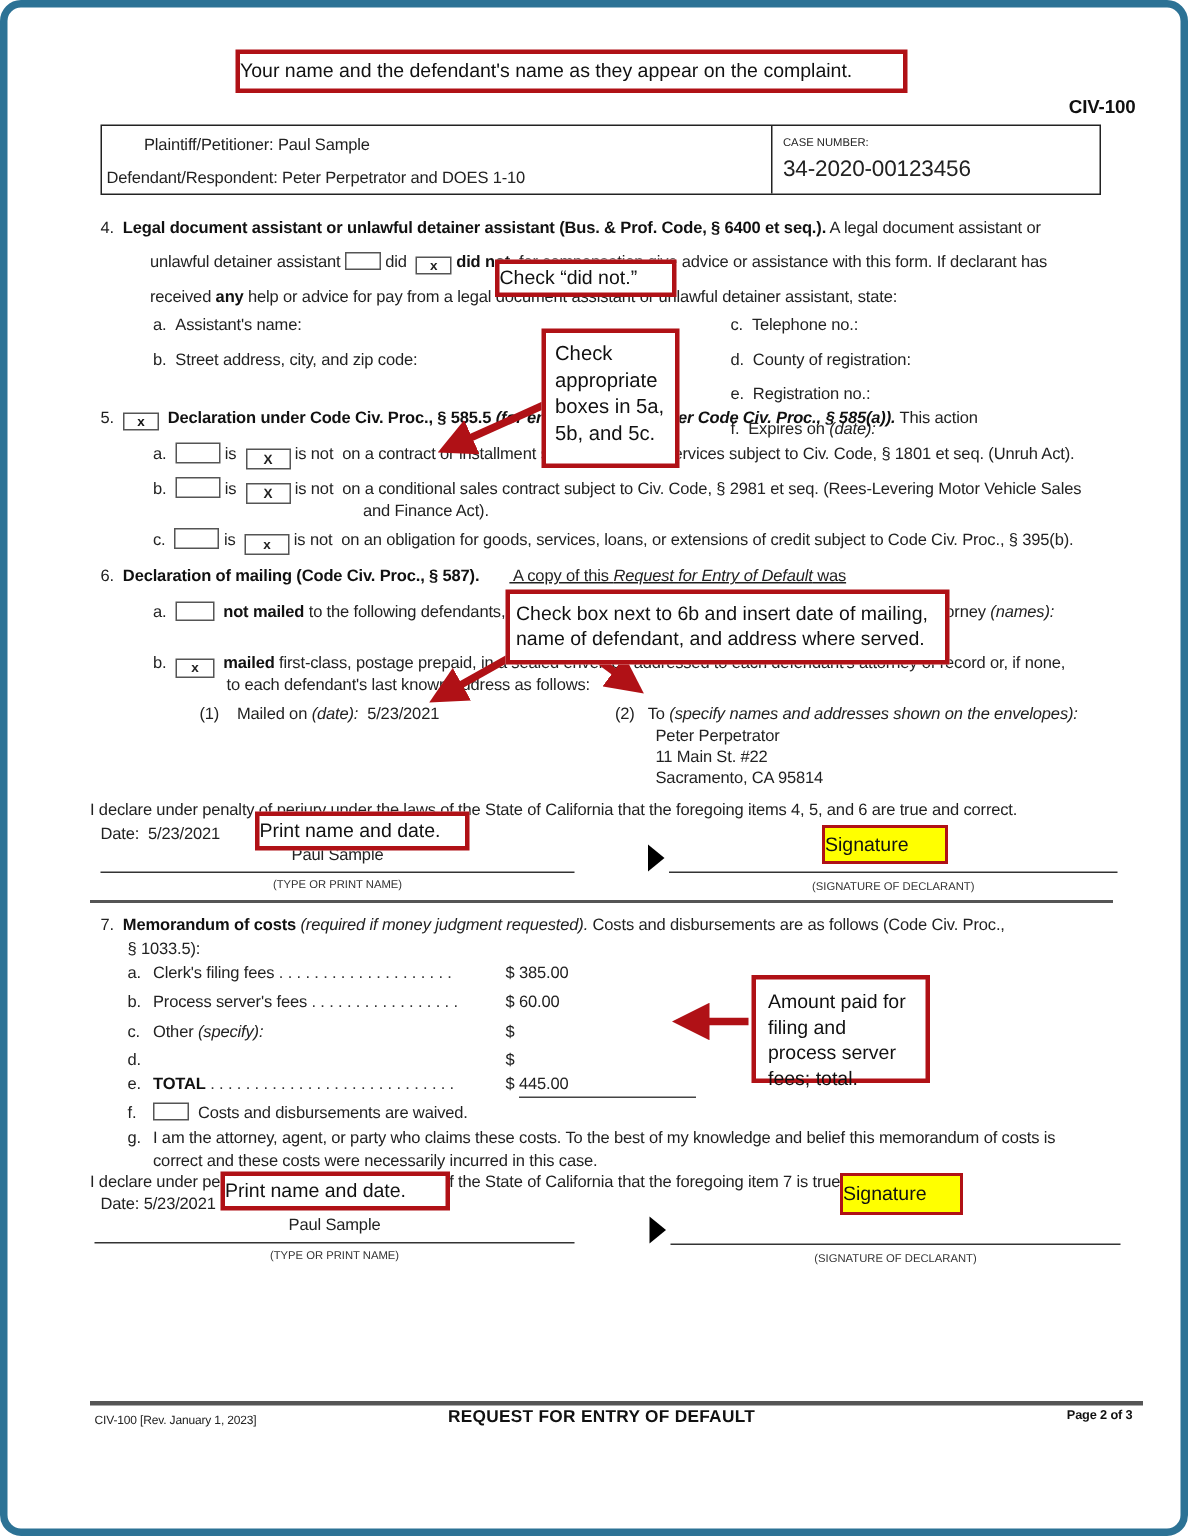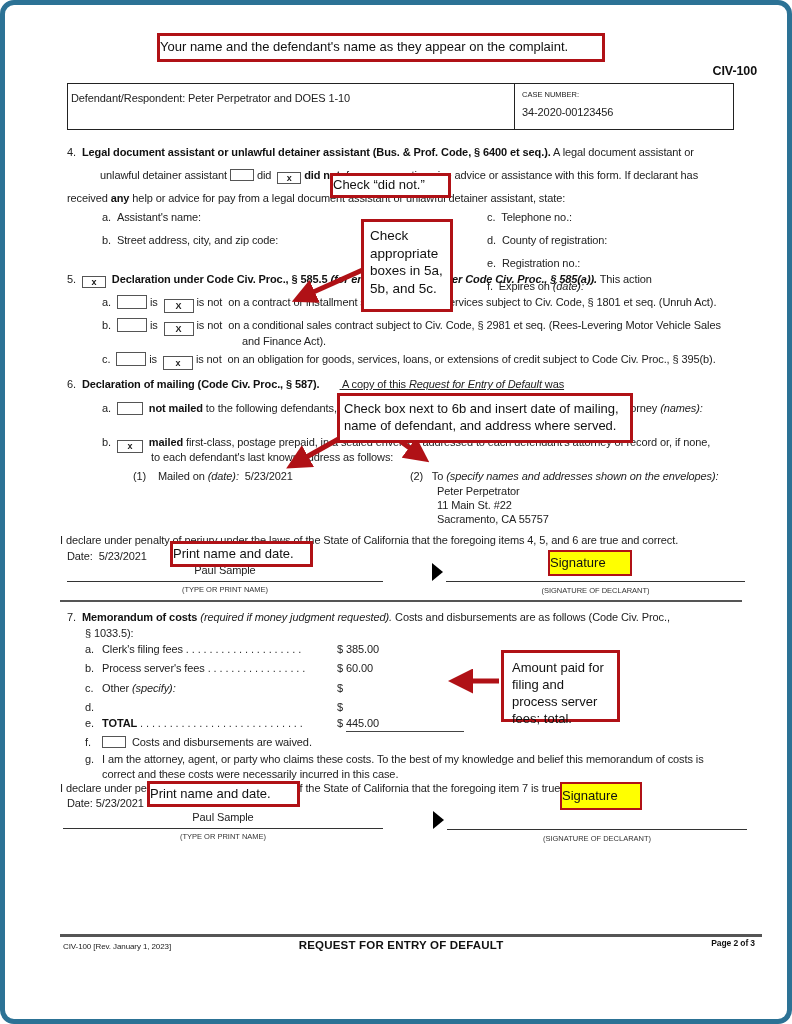--- a/index.html
+++ b/index.html
@@ -42,36 +42,37 @@
     </defs>
     <line x1="362" y1="263" x2="295" y2="293" stroke="#b01116" stroke-width="5" marker-end="url(#ah)"></line>
     <line x1="346" y1="427" x2="289" y2="459" stroke="#b01116" stroke-width="5" marker-end="url(#ah)"></line>
     <line x1="383" y1="427" x2="417" y2="452" stroke="#b01116" stroke-width="5" marker-end="url(#ah)"></line>
     <line x1="494" y1="676" x2="452" y2="676" stroke="#b01116" stroke-width="5" marker-end="url(#ah)"></line>
   </svg>
 
   <div class="abs b nw" style="right:30px;top:59px;font-size:12.5px;">CIV-100</div>
 
   <div class="hdrbox f11">
+    <div class="nw" style="padding:6px 0 0 28px;"><span>Plaintiff/Petitioner:</span> <span>Paul Sample</span></div>
     <div class="nw" style="padding:7px 0 0 3px;"><span>Defendant/Respondent:</span> <span>Peter Perpetrator and DOES 1-10</span></div>
     <div class="hdr-right">
       <div style="font-size:7.5px;letter-spacing:0;">CASE NUMBER:</div>
-      <div style="font-size:11px;margin-top:3px;">34-2020-00123456</div>
+      <div style="font-size:15px;margin-top:3px;">34-2020-00123456</div>
     </div>
   </div>
 
   <div class="abs f11" style="left:62px;top:136px;width:700px;line-height:23px;">
     <div class="nw"><span>4.</span>&nbsp; <span class="b">Legal document assistant or unlawful detainer assistant (Bus. &amp; Prof. Code, § 6400 et seq.).</span><span> A legal document assistant or</span></div>
     <div class="nw" style="margin-left:33px;"><span>unlawful detainer assistant</span>
       <span class="cb"></span>
       <span>did</span>&nbsp;
       <span class="cb"><span>x</span></span>
       <span class="b">did not</span>&nbsp;
       <span>for compensation give advice or assistance with this form. If declarant has</span></div>
-    <div class="nw" style=""><span>received </span><span class="b">any</span><span> help or advice for pay from a legal document assistant or unlawful detainer assistant, state:</span></div>
+    <div class="nw" style="margin-left:33px;"><span>received </span><span class="b">any</span><span> help or advice for pay from a legal document assistant or unlawful detainer assistant, state:</span></div>
   </div>
   <div class="abs f11 nw" style="left:97px;top:205px;"><span>a.</span>&nbsp;&nbsp;<span>Assistant's name:</span></div>
   <div class="abs f11 nw" style="left:97px;top:228px;"><span>b.</span>&nbsp;&nbsp;<span>Street address, city, and zip code:</span></div>
   <div class="abs f11 nw" style="left:482px;top:205px;"><span>c.</span>&nbsp;&nbsp;<span>Telephone no.:</span></div>
   <div class="abs f11 nw" style="left:482px;top:228px;"><span>d.</span>&nbsp;&nbsp;<span>County of registration:</span></div>
   <div class="abs f11 nw" style="left:482px;top:251px;"><span>e.</span>&nbsp;&nbsp;<span>Registration no.:</span></div>
   <div class="abs f11 nw" style="left:482px;top:274px;"><span>f.</span>&nbsp;&nbsp;<span>Expires on </span><span class="i">(date):</span></div>
 
   <div class="abs f11 nw" style="left:62px;top:267px;">
     <span>5.</span>&nbsp;
@@ -116,21 +117,21 @@
   <div class="abs f11 nw" style="left:128px;top:464px;">
     <span>(1)</span>&nbsp;&nbsp;&nbsp;
     <span>Mailed on </span><span class="i">(date):</span>&nbsp; <span>5/23/2021</span>
   </div>
   <div class="abs f11 nw" style="left:405px;top:464px;">
     <span>(2)</span>&nbsp;&nbsp;
     <span>To </span><span class="i">(specify names and addresses shown on the envelopes):</span>
   </div>
   <div class="abs f11 nw" style="left:432px;top:479px;">Peter Perpetrator</div>
   <div class="abs f11 nw" style="left:432px;top:493px;">11 Main St. #22</div>
-  <div class="abs f11 nw" style="left:432px;top:507px;">Sacramento, CA 55757</div>
+  <div class="abs f11 nw" style="left:432px;top:507px;">Sacramento, CA 95814</div>
 
   <div class="abs f11 nw" style="left:55px;top:528px;">I declare under penalty of perjury under the laws of the State of California that the foregoing items 4, 5, and 6 are true and correct.</div>
   <div class="abs f11 nw" style="left:62px;top:544px;"><span>Date:</span>&nbsp;&nbsp;<span>5/23/2021</span></div>
   <div class="abs f11 sigline" style="left:62px;top:558px;width:316px;height:18px;text-align:center;"><span>Paul Sample</span></div>
   <div class="abs cap" style="left:62px;top:580px;width:316px;">(TYPE OR PRINT NAME)</div>
   <div class="abs tri" style="left:427px;top:558px;"></div>
   <div class="abs sigline" style="left:441px;top:558px;width:299px;height:18px;"></div>
   <div class="abs cap" style="left:441px;top:581px;width:299px;">(SIGNATURE OF DECLARANT)</div>
 
   <div class="abs" style="left:55px;top:595px;width:682px;height:2px;background:#555;"></div>

